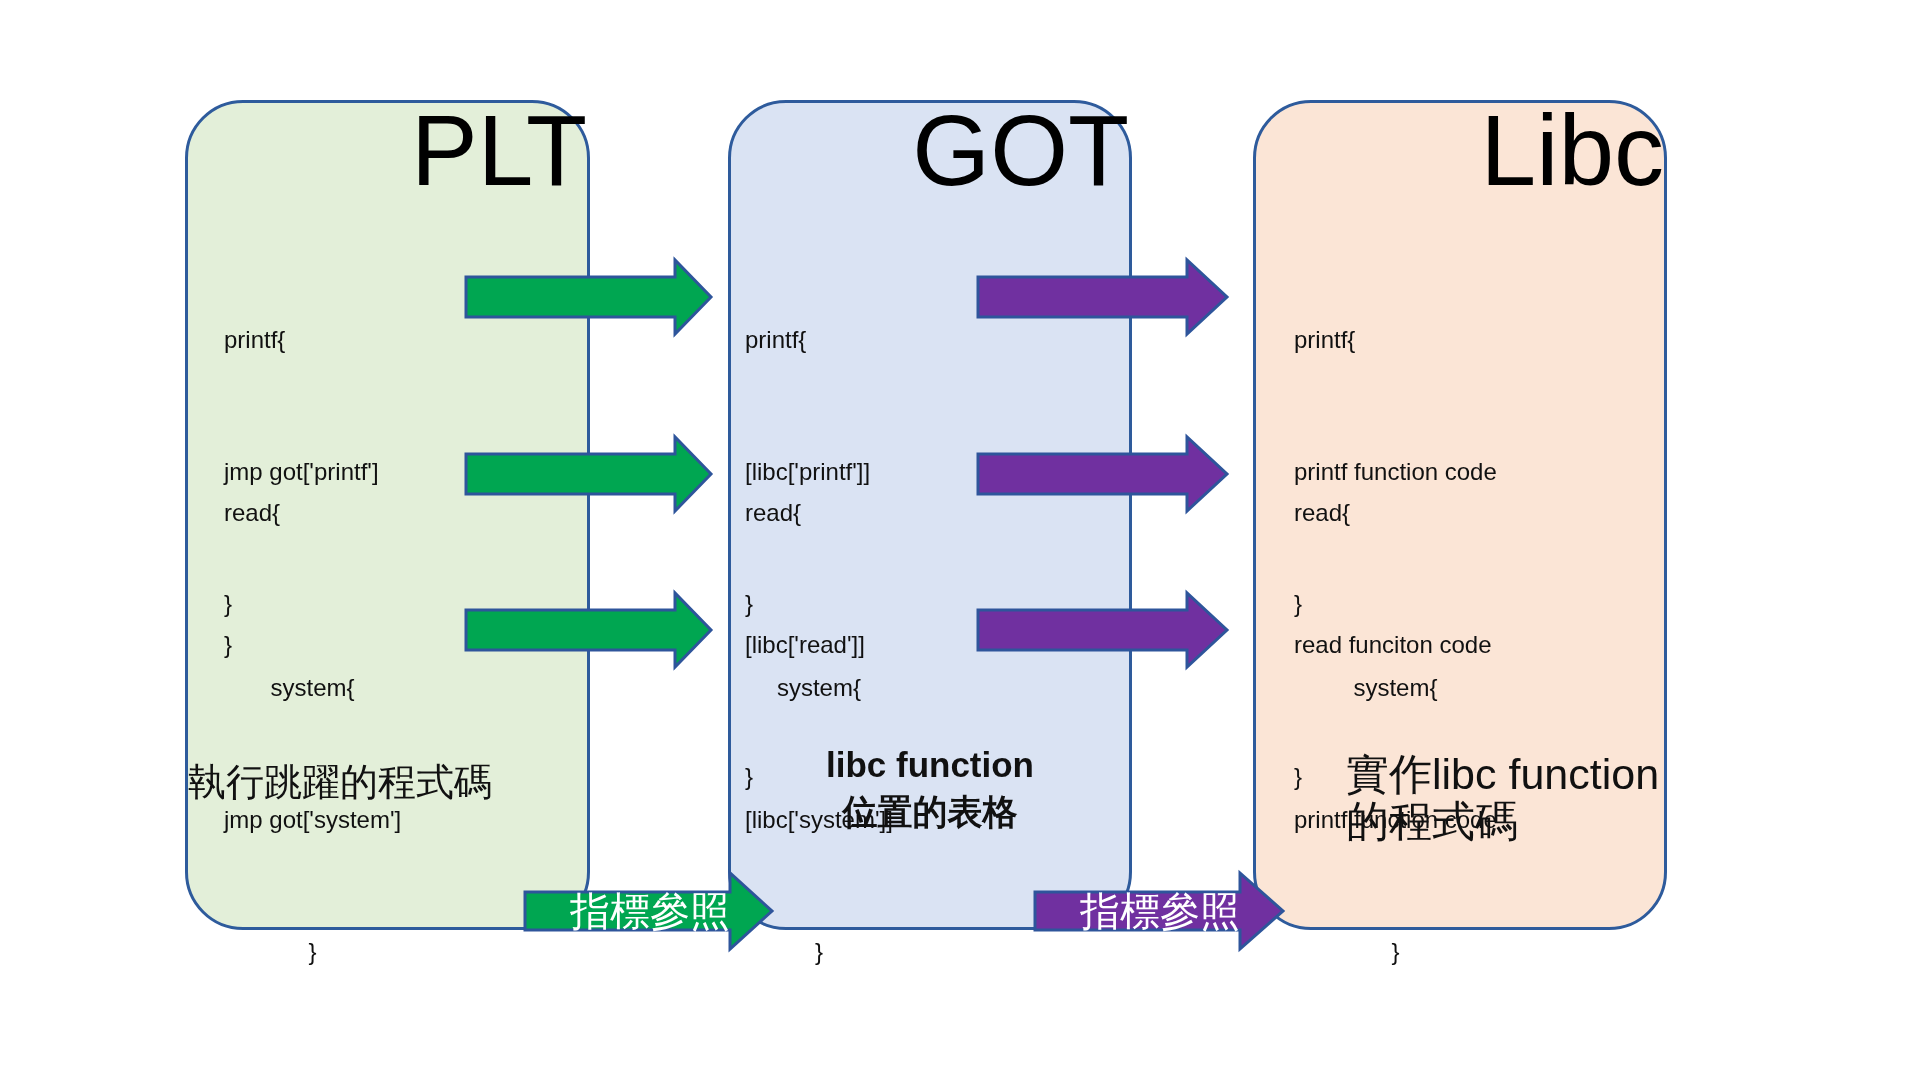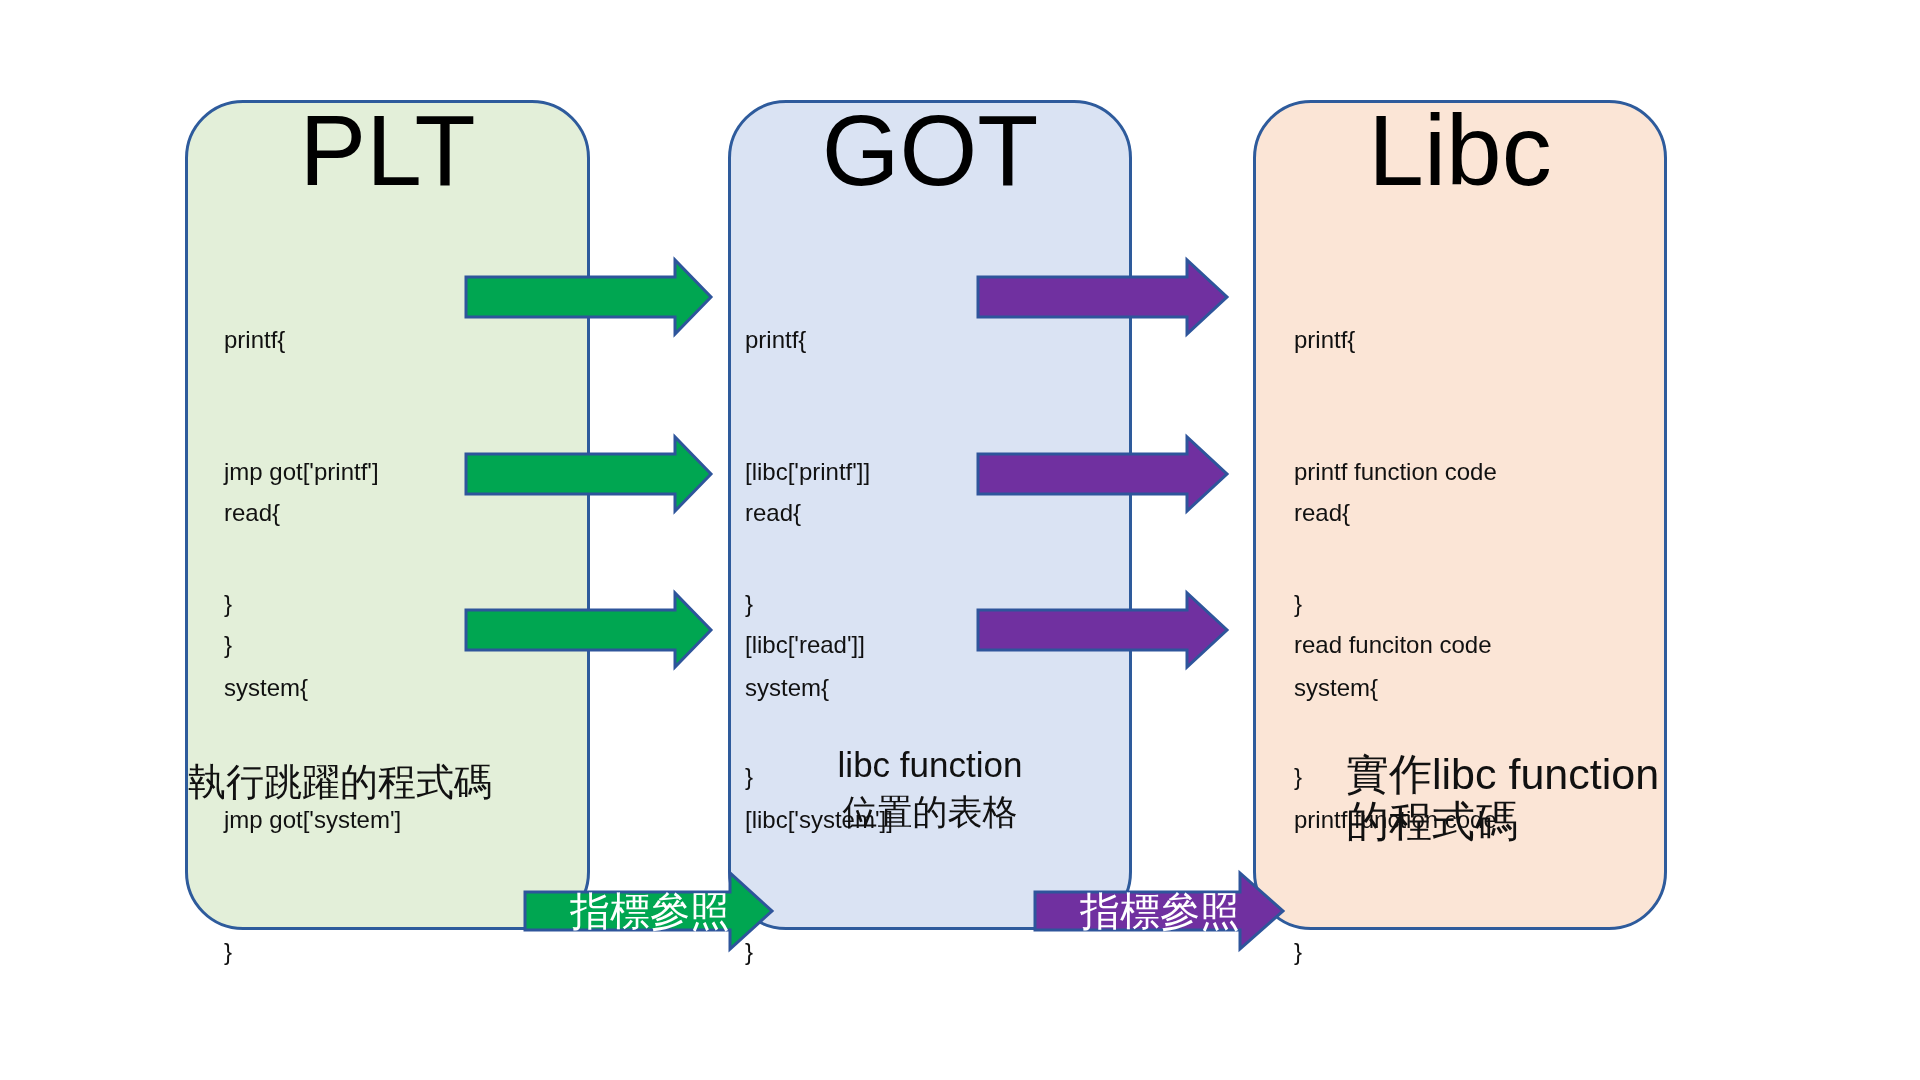--- a/index.html
+++ b/index.html
@@ -22,43 +22,43 @@
   }
   .box-plt  { left: 185px;  width: 405px; background: #e3efd9; }
   .box-got  { left: 728px;  width: 404px; background: #dae3f3; }
   .box-libc { left: 1253px; width: 414px; background: #fbe5d6; }
 
   .box-title {
     position: absolute;
     top: -8px;
     left: 0;
     width: 100%;
-    text-align: center;
+    text-align: right;
     font-size: 100px;
     line-height: 1.1;
     color: #000000;
     white-space: nowrap;
   }
   .blk {
     position: absolute;
     font-size: 24px;
     line-height: 44px;
     white-space: pre;
     color: #111111;
   }
   .blk-1 { top: 127px; }
   .blk-2 { top: 300px; }
-  .blk-3 { top: 475px; }
+  .blk-3 { top: 475px; text-align: center; }
   .pad-plt  { left: 36px; }
   .pad-got  { left: 14px; }
   .pad-libc { left: 38px; }
 
   .cap { position: absolute; color: #111111; }
   .cap-plt  { top: 655px; left: 0; width: 100%; font-size: 38px; line-height: 48px; }
-  .cap-got  { top: 638px; left: 0; width: 100%; text-align: center; font-size: 35px; line-height: 47px; }
+  .cap-got  { top: 638px; left: 0; width: 100%; text-align: center; font-size: 35px; line-height: 47px; font-weight: bold; }
   .cap-libc { top: 648px; left: 90px; text-align: left; font-size: 43px; line-height: 47px; }
 
   .arrow-layer {
     position: absolute;
     left: 0; top: 0;
     width: 1920px; height: 1080px;
     pointer-events: none;
   }
   .arrow-label {
     position: absolute;

